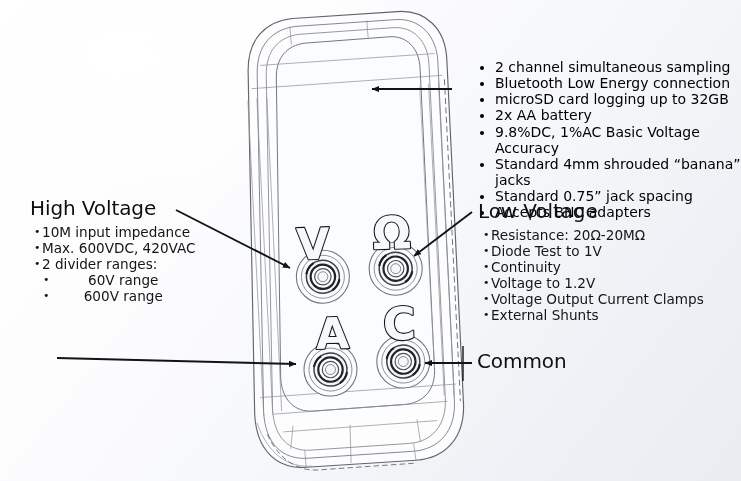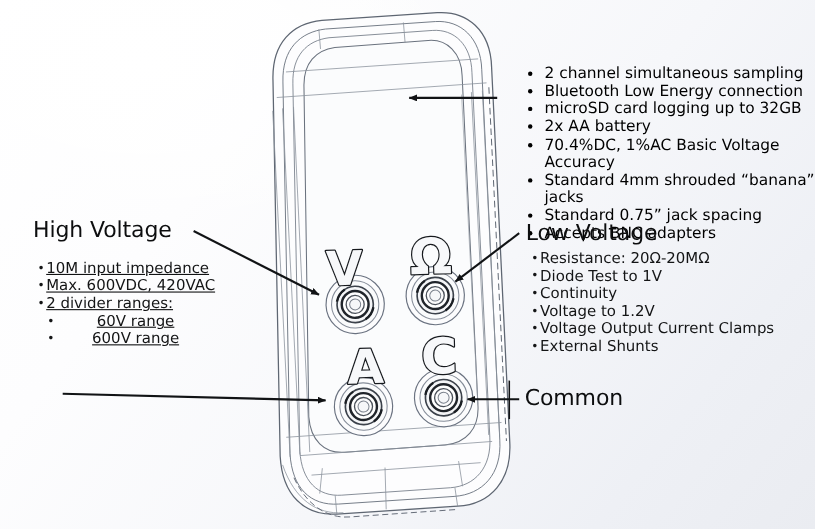--- a/index.html
+++ b/index.html
@@ -75,21 +75,21 @@
     position: absolute;
     left: 455px;
     top: 43px;
   }
   #specs-list li {
     font-size: 14px;
     line-height: 16.15px;
   }
 
   #hv-callout  { left: 30px;  top: 193px; }
-  #hv-callout ul { margin-top: 13px; margin-left: 4px; text-decoration: underline; }
+  #hv-callout ul { margin-top: 1px; margin-left: 4px; }
 
   #lv-callout  { left: 478px; top: 196px; }
   #lv-callout ul { margin-top: 1px; margin-left: 5px; }
 
   #cur-callout { left: 27px;  top: 344px; }
   #cur-callout ul { margin-top: 1px; margin-left: 4px; }
 
   #common-callout { left: 477px; top: 346px; }
 </style>
 </head>
@@ -208,21 +208,21 @@
     </g>
 
     <line x1="463" y1="346" x2="463" y2="381" stroke="#111315" stroke-width="1.4"></line>
   </svg>
 
   <ul id="specs-list">
     <li>2 channel simultaneous sampling</li>
     <li>Bluetooth Low Energy connection</li>
     <li>microSD card logging up to 32GB</li>
     <li>2x AA battery</li>
-    <li>70.4%DC, 1%AC Basic Voltage Accuracy</li>
+    <li>9.8%DC, 1%AC Basic Voltage Accuracy</li>
     <li>Standard 4mm shrouded “banana” jacks</li>
     <li>Standard 0.75” jack spacing</li>
     <li class="sub">Accepts BNC adapters</li>
   </ul>
 
   <div class="callout" id="hv-callout">
     <div class="head">High Voltage</div>
     <ul>
       <li>10M input impedance</li>
       <li>Max. 600VDC, 420VAC</li>

